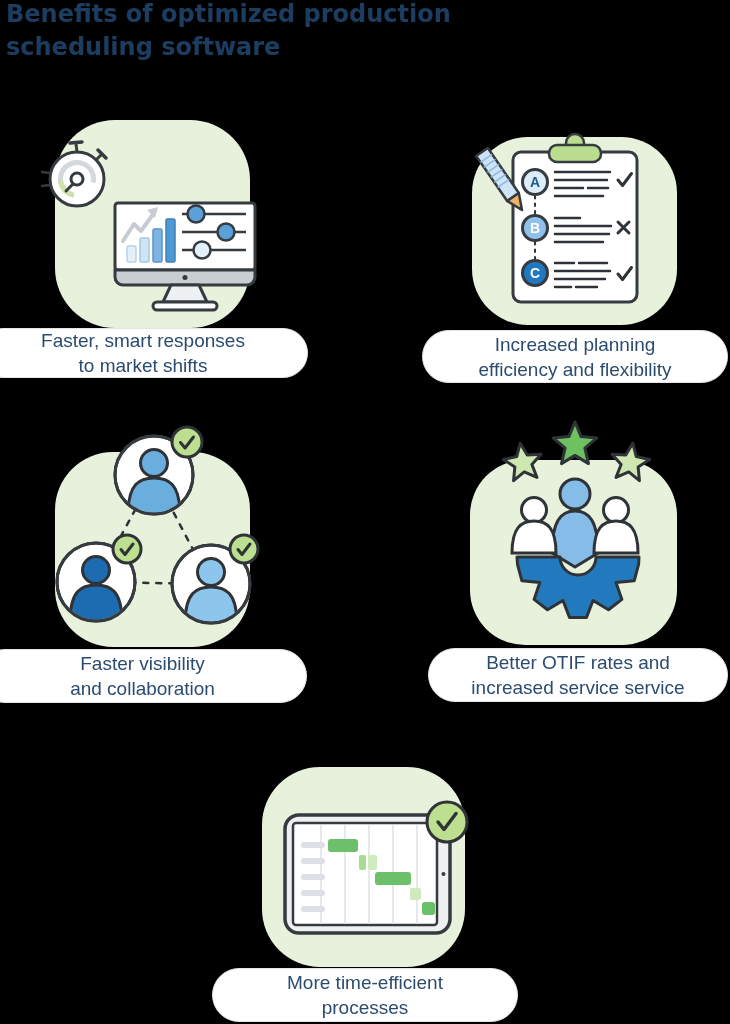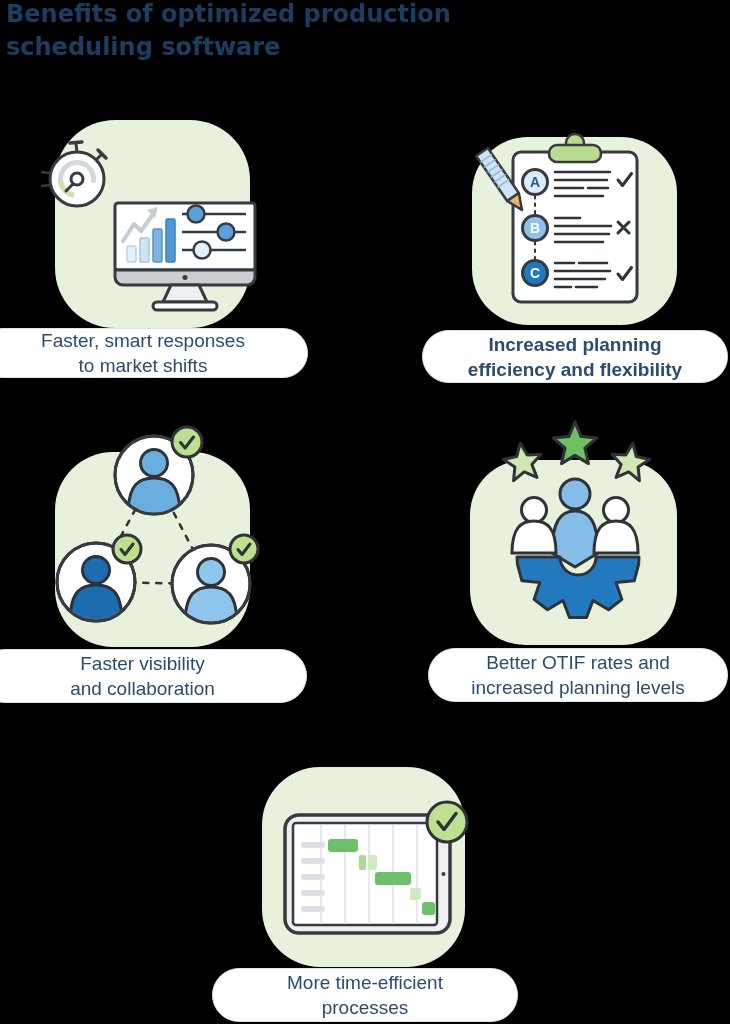--- a/index.html
+++ b/index.html
@@ -246,28 +246,28 @@
       <circle cx="227" cy="67" r="20" fill="#bce08f" stroke="#2f3338" stroke-width="3"></circle>
       <path d="M218,67 l6,7.5 l12,-16" fill="none" stroke="#2f3338" stroke-width="3.5" stroke-linecap="round" stroke-linejoin="round"></path>
     </g>
   </svg>
 </div>
 
 <div class="pill" style="left:-22px;top:328px;width:330px;height:50px;">
   <div class="label">Faster, smart responses
 to market shifts</div>
 </div>
-<div class="pill" style="left:422px;top:330px;width:306px;height:53px;font-weight:bold;">
+<div class="pill" style="left:422px;top:330px;width:306px;height:53px;">
   <div class="label">Increased planning
 efficiency and flexibility</div>
 </div>
 <div class="pill" style="left:-22px;top:649px;width:329px;height:54px;">
   <div class="label">Faster visibility
 and collaboration</div>
 </div>
 <div class="pill" style="left:428px;top:648px;width:300px;height:54px;">
   <div class="label">Better OTIF rates and
-increased planning levels</div>
+increased service service</div>
 </div>
 <div class="pill" style="left:212px;top:968px;width:306px;height:54px;">
   <div class="label">More time-efficient
 processes</div>
 </div>
 
 </body></html>

